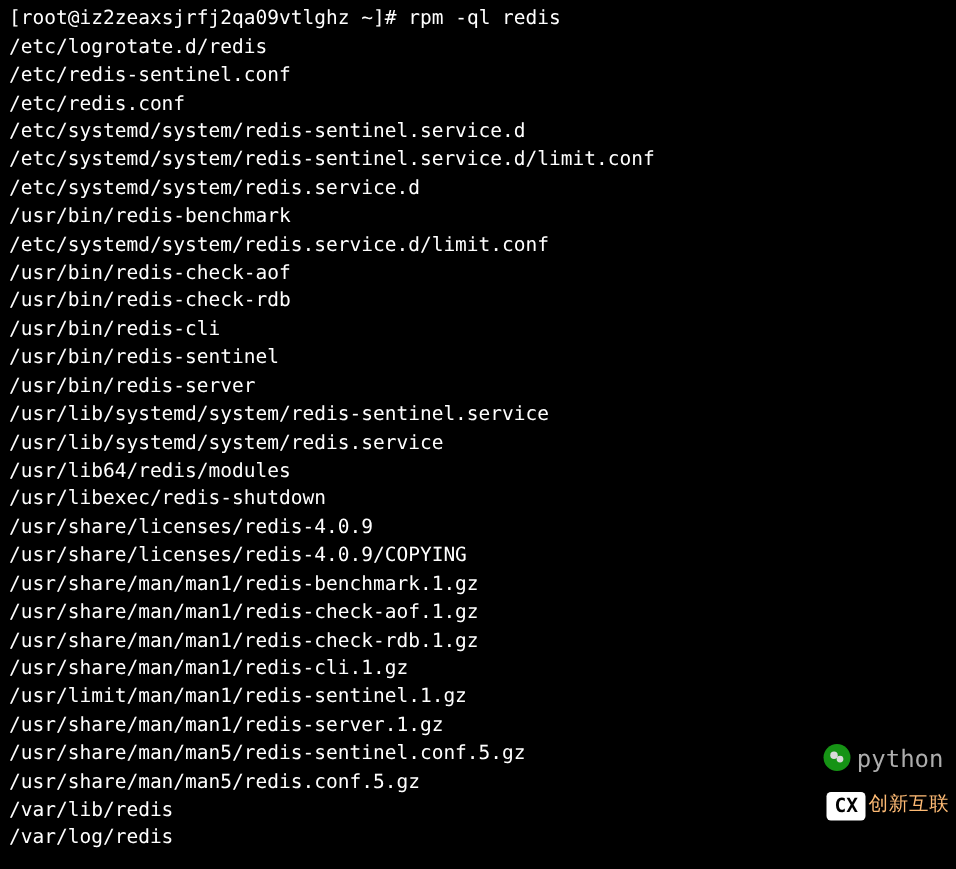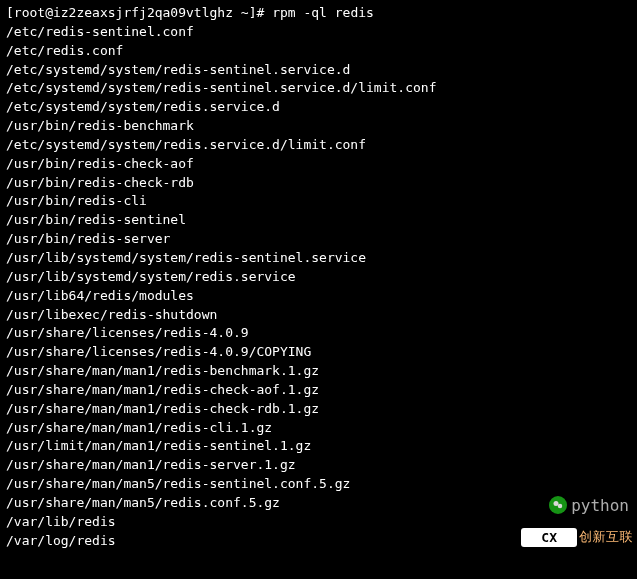--- a/index.html
+++ b/index.html
@@ -54,36 +54,37 @@
       bottom: 32px;
       display: flex;
       align-items: center;
       gap: 2px;
     }
     .cxhl-badge {
       background: #fff;
       color: #000;
       font-weight: bold;
       font-size: 13px;
-      padding: 3px 20px;
+      padding: 3px 5px;
       border-radius: 3px;
       line-height: 1;
     }
     .cxhl-text {
       color: #fdba74;
       font-size: 13px;
       letter-spacing: 0.5px;
     }
   </style>
 </head>
 <body>
 
 <div class="terminal">
   <div class="prompt-line">[<span>root</span>@<span>iz2zeaxsjrfj2qa09vtlghz</span> <span>~</span>]<span>#</span> <span>rpm -ql redis</span></div>
   <div id="output-container">
+      <div class="output-line">/etc/logrotate.d/redis</div>
       <div class="output-line">/etc/redis-sentinel.conf</div>
       <div class="output-line">/etc/redis.conf</div>
       <div class="output-line">/etc/systemd/system/redis-sentinel.service.d</div>
       <div class="output-line">/etc/systemd/system/redis-sentinel.service.d/limit.conf</div>
       <div class="output-line">/etc/systemd/system/redis.service.d</div>
       <div class="output-line">/usr/bin/redis-benchmark</div>
       <div class="output-line">/etc/systemd/system/redis.service.d/limit.conf</div>
       <div class="output-line">/usr/bin/redis-check-aof</div>
       <div class="output-line">/usr/bin/redis-check-rdb</div>
       <div class="output-line">/usr/bin/redis-cli</div>

